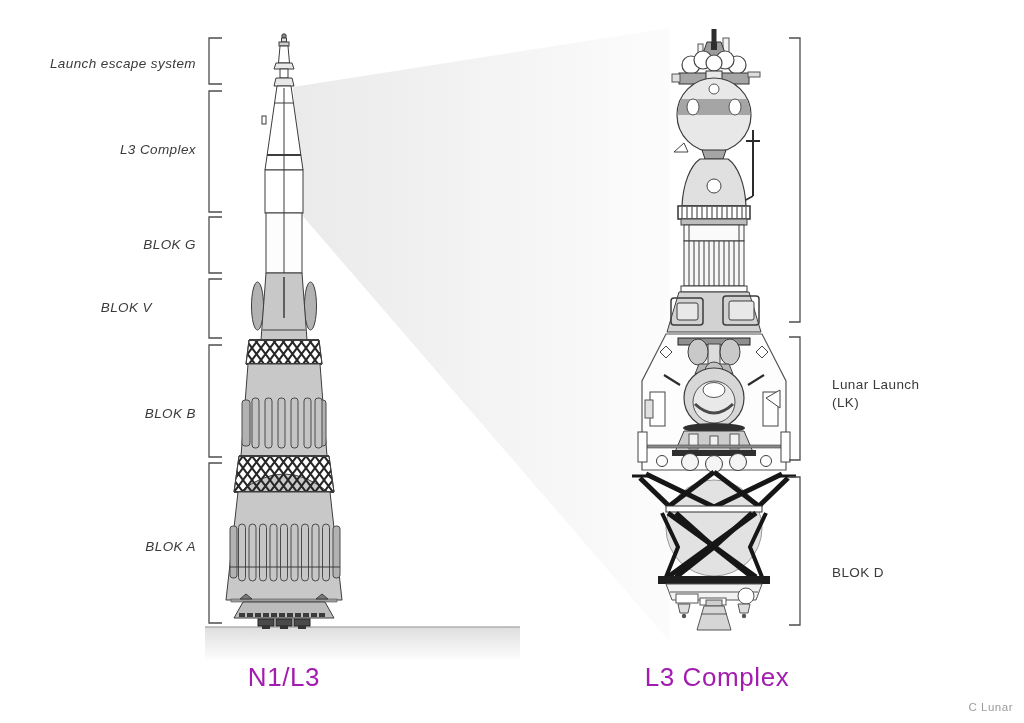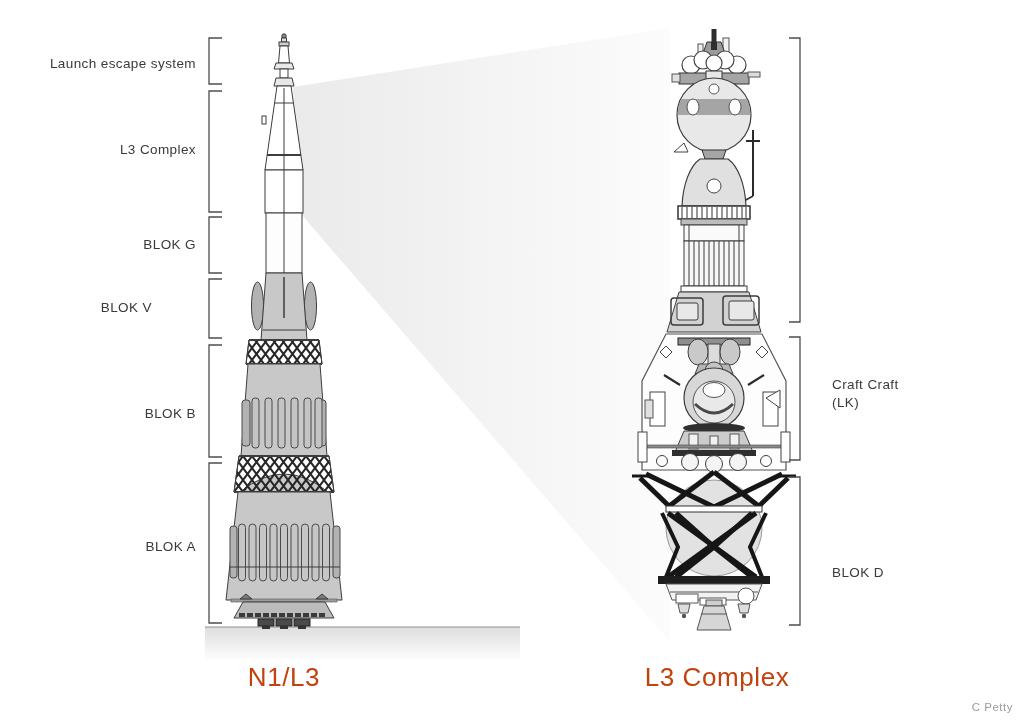--- a/index.html
+++ b/index.html
@@ -5,23 +5,23 @@
   html,body{margin:0;padding:0;background:#ffffff;}
   .stage{
     position:relative;width:1024px;height:723px;background:#ffffff;overflow:hidden;
     font-family:"Liberation Sans", sans-serif;
   }
   .stage svg{position:absolute;left:0;top:0;}
   .lbl{
     position:absolute;font-size:13.5px;line-height:18px;color:#3a3a3a;
     letter-spacing:0.4px;white-space:nowrap;
   }
-  .lbl.ra{text-align:left;}
+  .lbl.ra{text-align:left;font-style:italic;}
   .caption{
-    position:absolute;font-size:26px;color:#c2410c;letter-spacing:0.6px;
+    position:absolute;font-size:26px;color:#a21caf;letter-spacing:0.6px;
     text-align:center;white-space:nowrap;
   }
   .credit{
     position:absolute;font-size:11.5px;color:#9c9c9c;letter-spacing:0.5px;white-space:nowrap;
   }
 </style>
 </head>
 <body>
 
 <div class="stage">
@@ -328,22 +328,22 @@
   </svg>
 
   <div class="lbl ra" style="right:828px;top:55px;">Launch escape system</div>
   <div class="lbl ra" style="right:828px;top:141px;">L3 Complex</div>
   <div class="lbl ra" style="right:828px;top:236px;">BLOK G</div>
   <div class="lbl ra" style="right:872px;top:299px;">BLOK V</div>
   <div class="lbl ra" style="right:828px;top:405px;">BLOK B</div>
   <div class="lbl ra" style="right:828px;top:538px;margin-left:24px;">BLOK A</div>
 
   <div class="lbl" style="left:832px;top:376px;">
-    <div>Craft Craft</div>
+    <div>Lunar Launch</div>
     <div>(LK)</div>
   </div>
   <div class="lbl" style="left:832px;top:564px;">BLOK D</div>
 
   <div class="caption" style="left:199px;width:170px;top:662px;">N1/L3</div>
   <div class="caption" style="left:600px;width:234px;top:662px;">L3 Complex</div>
 
-  <div class="credit" style="right:11px;top:701px;">C Petty</div>
+  <div class="credit" style="right:11px;top:701px;">C Lunar</div>
 </div>
 
 </body></html>

